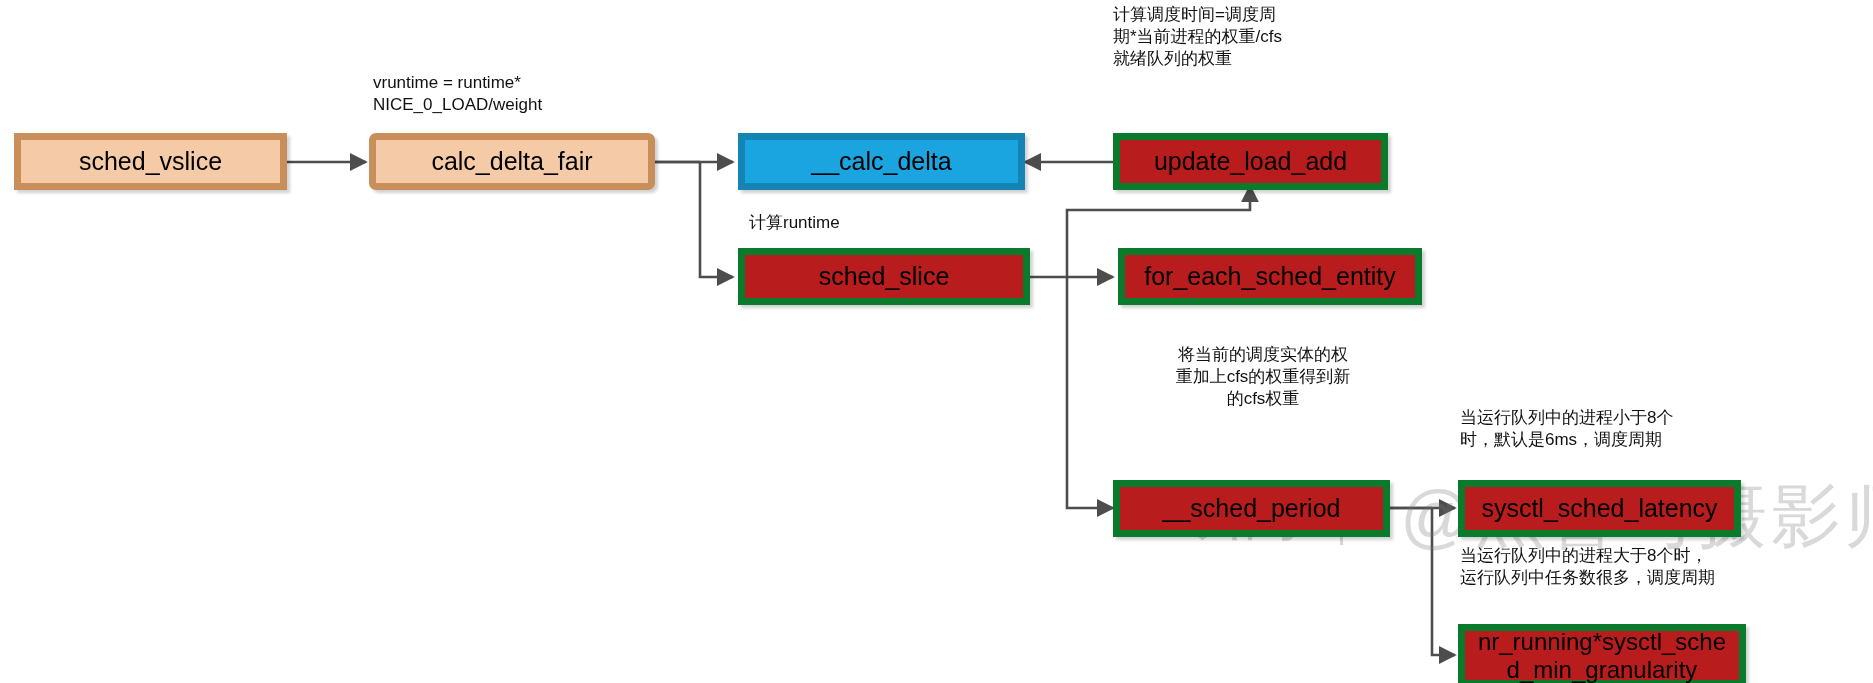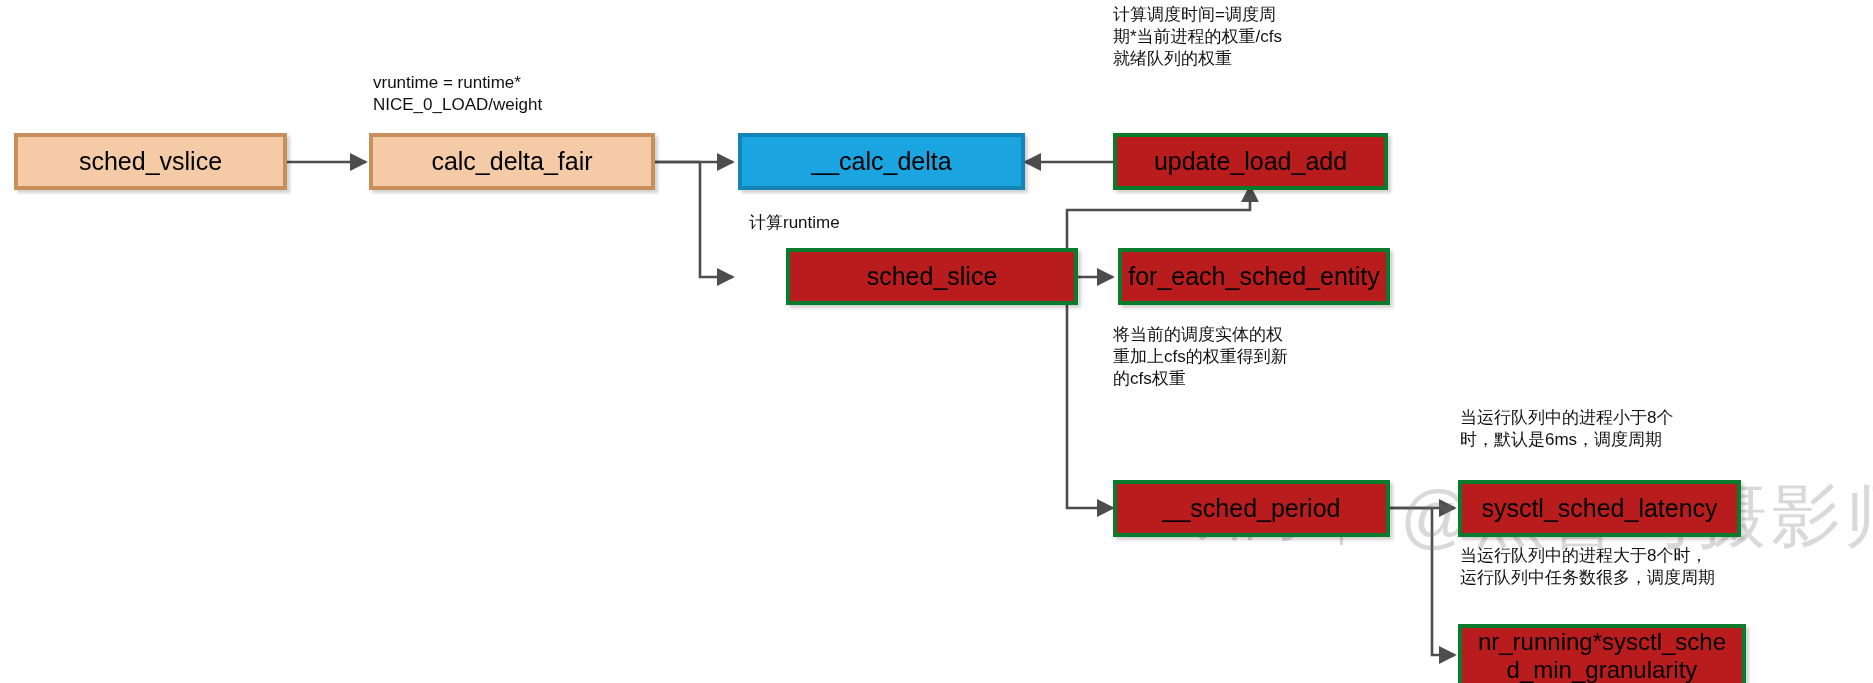--- a/index.html
+++ b/index.html
@@ -24,21 +24,21 @@
   .node {
     position: absolute;
     box-sizing: border-box;
     display: flex;
     align-items: center;
     justify-content: center;
     text-align: center;
     font-size: 25px;
     line-height: 1.15;
     color: #000000;
-    border: 4px solid #d946ef;
+    border: 7px solid #d946ef;
     box-shadow: 3px 3px 3px rgba(0,0,0,0.18);
     padding: 13px 6px;
     white-space: pre-line;
   }
   .node.peach {
     background: #f5cba7;
     border-color: #c98f5b;
   }
   .node.green {
     background: #b91c1c;
@@ -140,47 +140,47 @@
 
   <div class="note" style="left:373px; top:52px; width:270px;margin-top:20px;">vruntime = runtime*
 NICE_0_LOAD/weight</div>
 
   <div class="note" style="left:1113px; top:4px; width:290px;">计算调度时间=调度周
 期*当前进程的权重/cfs
 就绪队列的权重</div>
 
   <div class="note" style="left:749px; top:212px; width:260px;">计算runtime</div>
 
-  <div class="note" style="left:1113px; top:324px; width:300px;">将当前的调度实体的权
+  <div class="note" style="left:1113px; top:344px; width:300px;text-align:center;">将当前的调度实体的权
 重加上cfs的权重得到新
 的cfs权重</div>
 
 
   <div class="note" style="left:1460px; top:407px; width:400px;">当运行队列中的进程小于8个
 时，默认是6ms，调度周期</div>
 
   <div class="note" style="left:1460px; top:545px; width:415px;">当运行队列中的进程大于8个时，
 运行队列中任务数很多，调度周期</div>
 
   <div class="wm wm-zhihu">
     <span>知乎</span><span class="bar"></span>
   </div>
   <div class="wm wm-author">@黑瞽与摄影师</div>
 
   <div class="node peach" style="left:14px; top:133px; width:273px; height:57px;">sched_vslice</div>
 
-  <div class="node peach" style="left:369px; top:133px; width:286px; height:57px;">calc_delta_fair</div>
+  <div class="node peach" style="left:369px; top:133px; width:286px; height:57px;border-radius:7px;">calc_delta_fair</div>
 
   <div class="node blue" style="left:738px; top:133px; width:287px; height:57px;">__calc_delta</div>
 
   <div class="node green" style="left:1113px; top:133px; width:275px; height:57px;">update_load_add</div>
 
-  <div class="node green" style="left:738px; top:248px; width:292px; height:57px;margin-left:48px;">sched_slice</div>
+  <div class="node green" style="left:738px; top:248px; width:292px; height:57px;">sched_slice</div>
 
-  <div class="node green" style="left:1118px; top:248px; width:272px; height:57px;">for_each_sched_entity</div>
+  <div class="node green" style="left:1118px; top:248px; width:304px; height:57px;">for_each_sched_entity</div>
 
   <div class="node green" style="left:1458px; top:480px; width:283px; height:57px;">sysctl_sched_latency</div>
 
   <div class="node green" style="left:1113px; top:480px; width:277px; height:57px;">__sched_period</div>
 
   <div class="node green" style="left:1458px; top:624px; width:288px; height:63px; font-size:24px;">nr_running*sysctl_sche
 d_min_granularity</div>
 
 </div>
 

